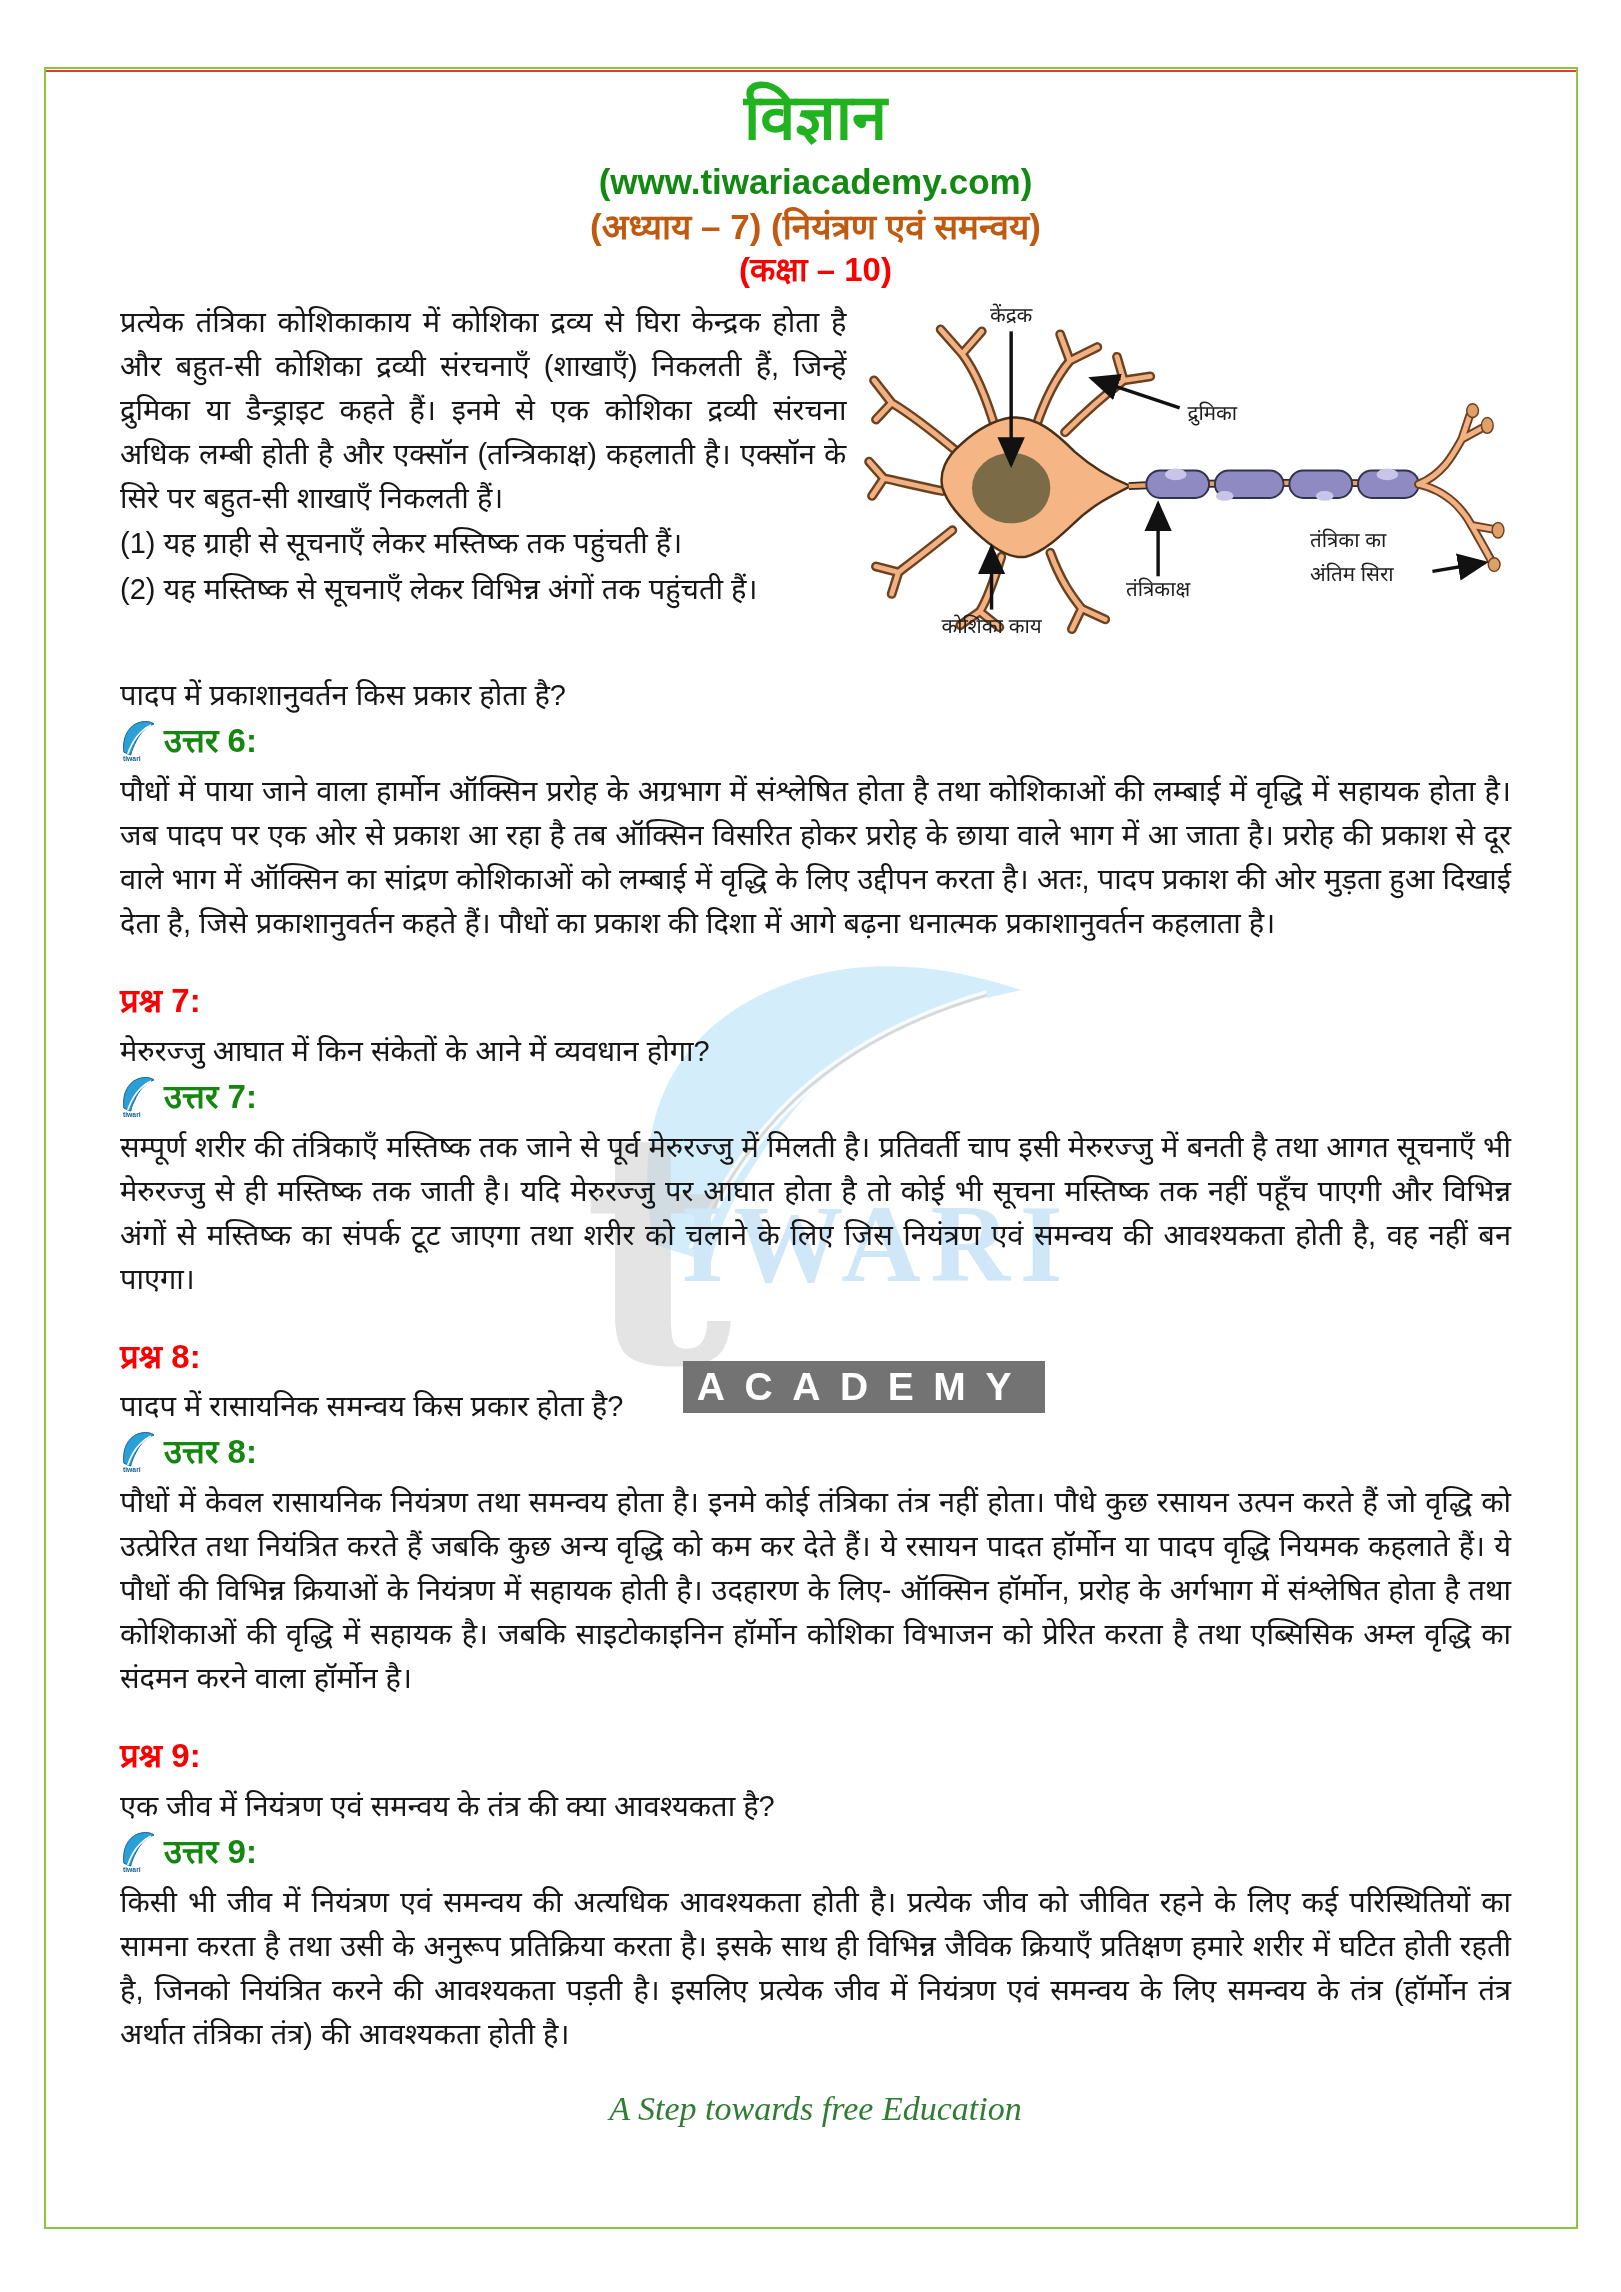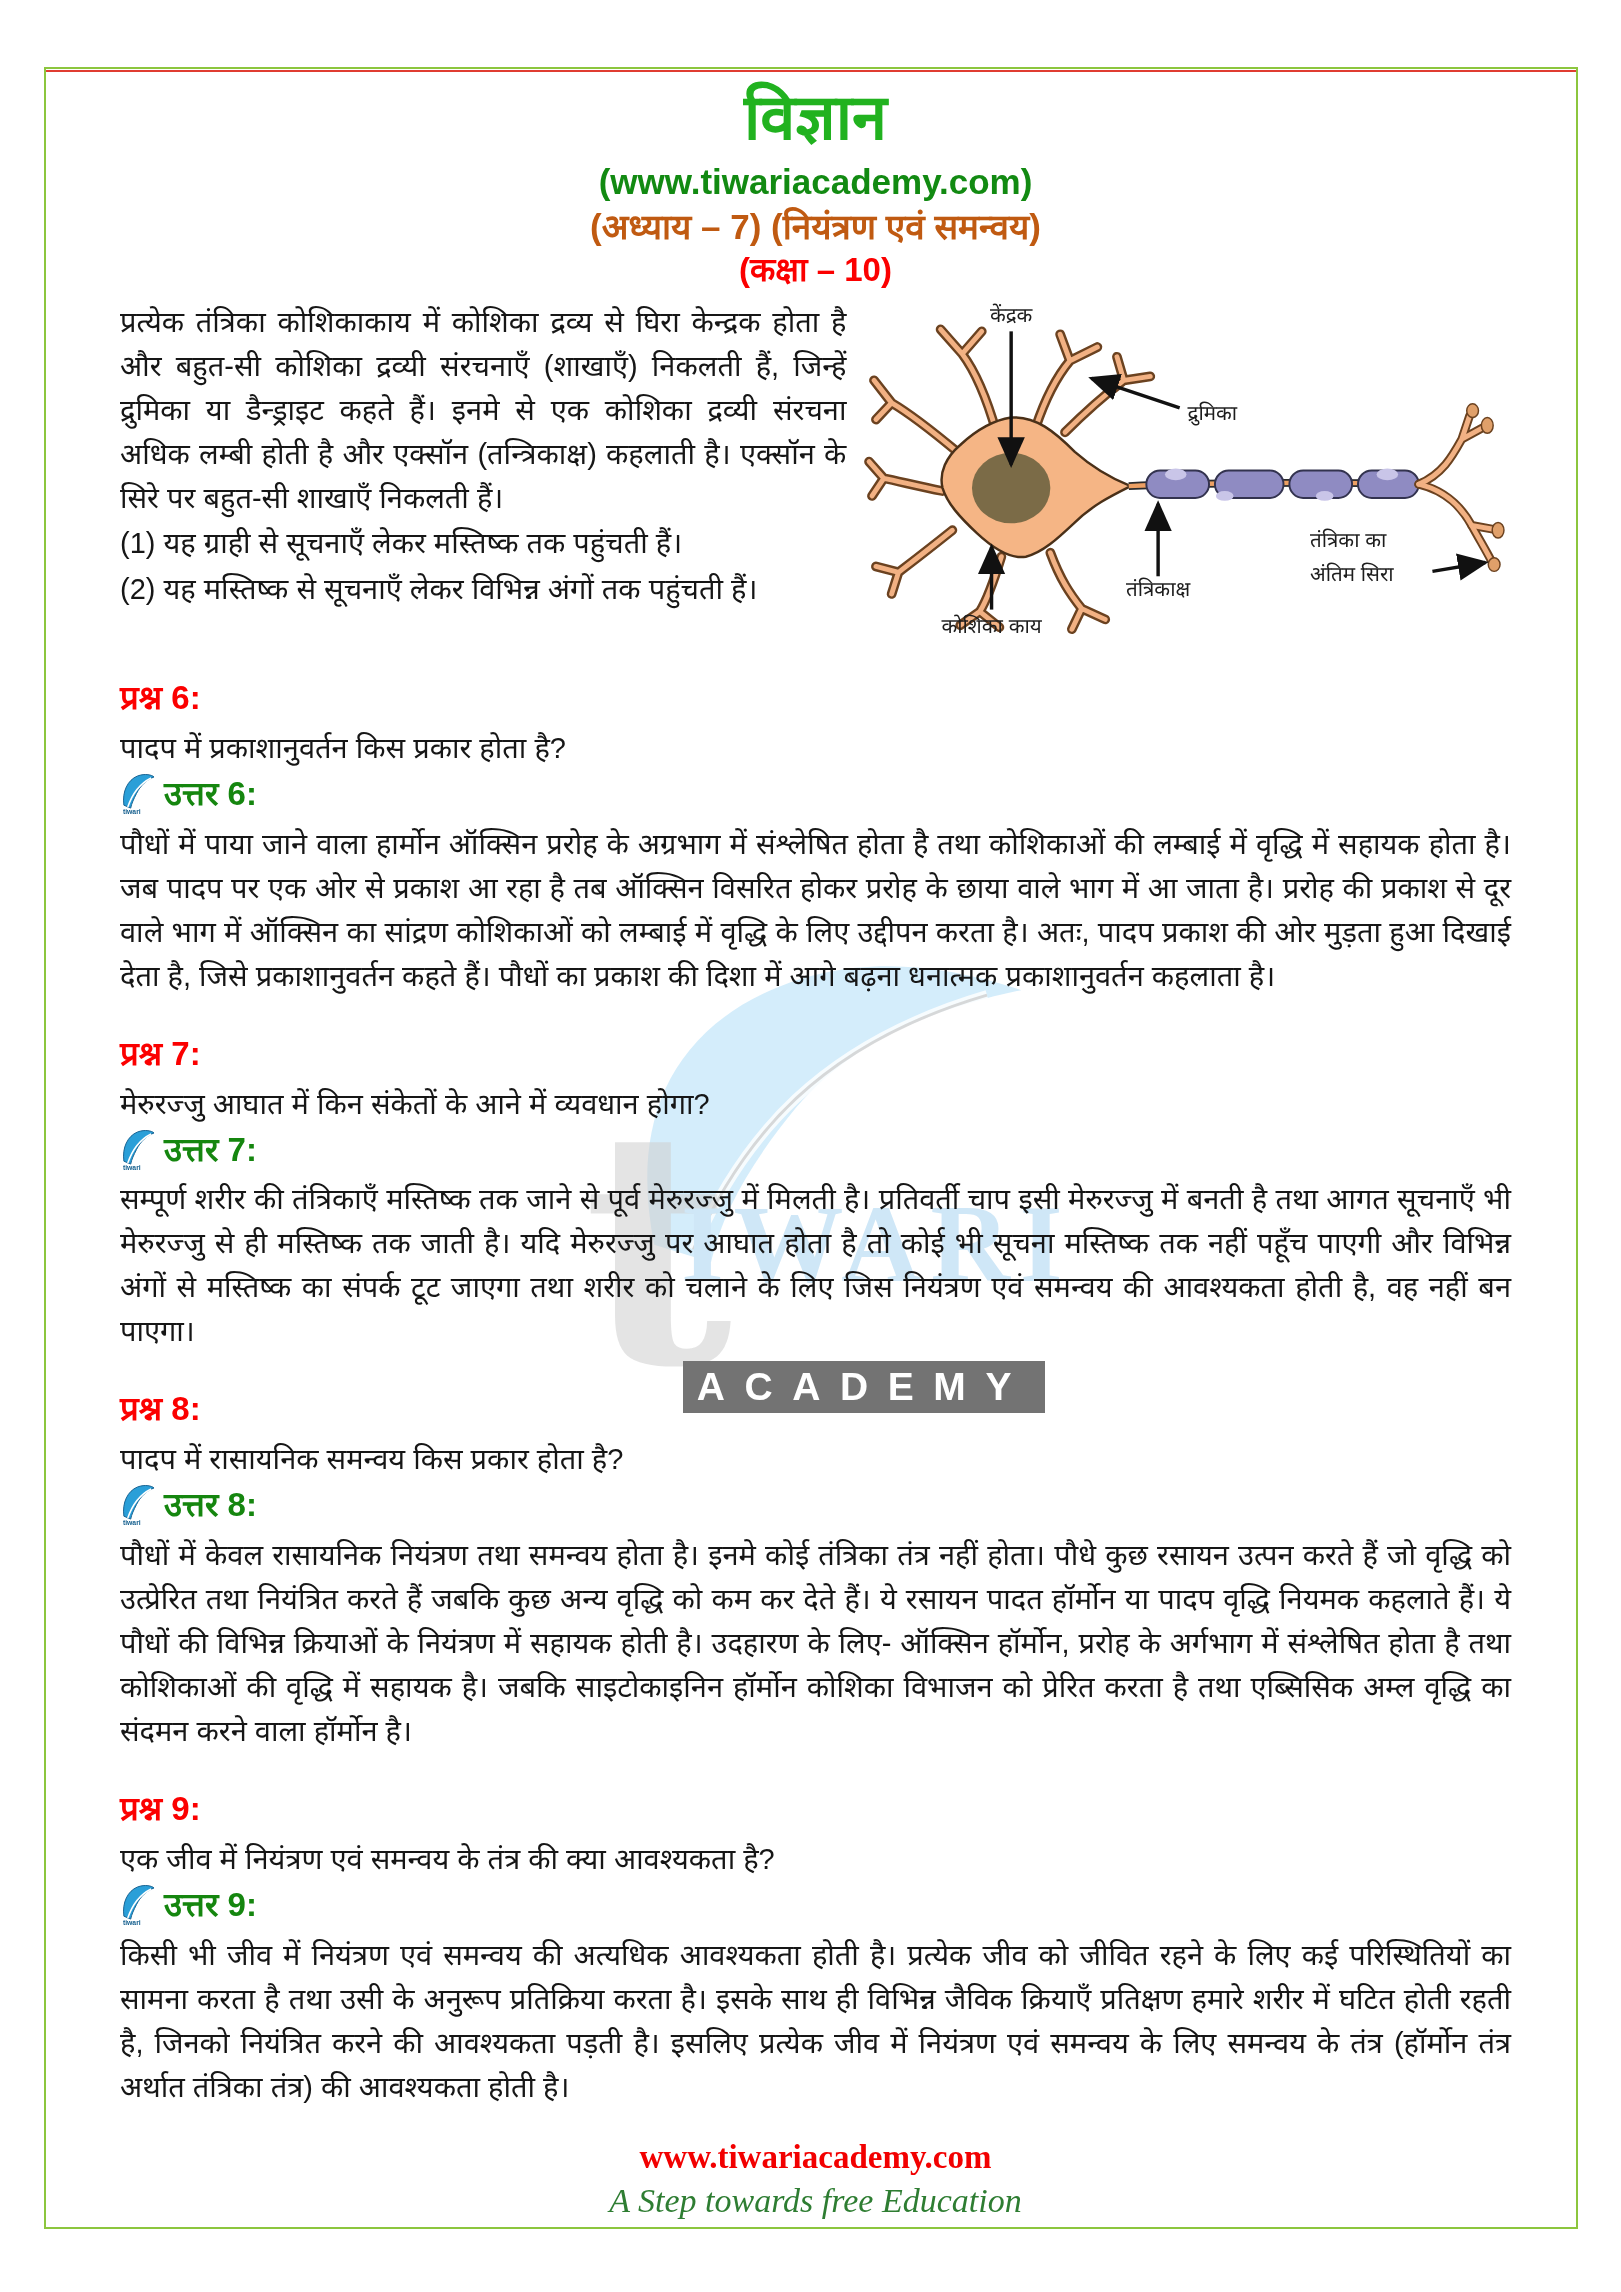--- a/index.html
+++ b/index.html
@@ -165,21 +165,20 @@
             <text class="dg-label" x="455" y="287">अंतिम सिरा</text>
             <line x1="580" y1="277" x2="634" y2="268" stroke="#111" stroke-width="3.5" marker-end="url(#ah)"></line>
             <text class="dg-label" x="130" y="340" text-anchor="middle">कोशिका काय</text>
             <line x1="130" y1="316" x2="130" y2="252" stroke="#111" stroke-width="3.5" marker-end="url(#ah)"></line>
           </g>
         </svg>
       </div>
     </div>
 
     <div class="qa">
-      <div class="q-label">प्रश्न 6:</div>
       <div class="q-text">पादप में प्रकाशानुवर्तन किस प्रकार होता है?</div>
       <div class="a-label-row">
         <svg class="leaf-ico" viewBox="0 0 36 44">
           <path d="M4,34 C2,20 8,8 18,4 C26,1 33,3 35,5 C27,8 21,14 17,22 C14,28 12,32 11,37 Z" fill="#2a9fd8" stroke="#16608f" stroke-width="1"></path>
           <path d="M8,36 C12,24 18,13 32,6" stroke="#ffffff" stroke-width="1.6" fill="none"></path>
           <text x="3" y="43" font-size="7" fill="#16608f" font-weight="bold">tiwari</text>
         </svg>
         <div class="a-label">उत्तर 6:</div>
       </div>
       <div class="a-text">पौधों में पाया जाने वाला हार्मोन ऑक्सिन प्ररोह के अग्रभाग में संश्लेषित होता है तथा कोशिकाओं की लम्बाई में वृद्धि में सहायक होता है। जब पादप पर एक ओर से प्रकाश आ रहा है तब ऑक्सिन विसरित होकर प्ररोह के छाया वाले भाग में आ जाता है। प्ररोह की प्रकाश से दूर वाले भाग में ऑक्सिन का सांद्रण कोशिकाओं को लम्बाई में वृद्धि के लिए उद्दीपन करता है। अतः, पादप प्रकाश की ओर मुड़ता हुआ दिखाई देता है, जिसे प्रकाशानुवर्तन कहते हैं। पौधों का प्रकाश की दिशा में आगे बढ़ना धनात्मक प्रकाशानुवर्तन कहलाता है।</div>
@@ -221,19 +220,18 @@
           <path d="M4,34 C2,20 8,8 18,4 C26,1 33,3 35,5 C27,8 21,14 17,22 C14,28 12,32 11,37 Z" fill="#2a9fd8" stroke="#16608f" stroke-width="1"></path>
           <path d="M8,36 C12,24 18,13 32,6" stroke="#ffffff" stroke-width="1.6" fill="none"></path>
           <text x="3" y="43" font-size="7" fill="#16608f" font-weight="bold">tiwari</text>
         </svg>
         <div class="a-label">उत्तर 9:</div>
       </div>
       <div class="a-text">किसी भी जीव में नियंत्रण एवं समन्वय की अत्यधिक आवश्यकता होती है। प्रत्येक जीव को जीवित रहने के लिए कई परिस्थितियों का सामना करता है तथा उसी के अनुरूप प्रतिक्रिया करता है। इसके साथ ही विभिन्न जैविक क्रियाएँ प्रतिक्षण हमारे शरीर में घटित होती रहती है, जिनको नियंत्रित करने की आवश्यकता पड़ती है। इसलिए प्रत्येक जीव में नियंत्रण एवं समन्वय के लिए समन्वय के तंत्र (हॉर्मोन तंत्र अर्थात तंत्रिका तंत्र) की आवश्यकता होती है।</div>
     </div>
 
     <div class="footer">
-      <div class="footer-url">www.tiwariacademy.com</div>
       <div class="footer-tagline">A Step towards free Education</div>
 
     </div>
   </div>
 </div>
 
 
 </body></html>

